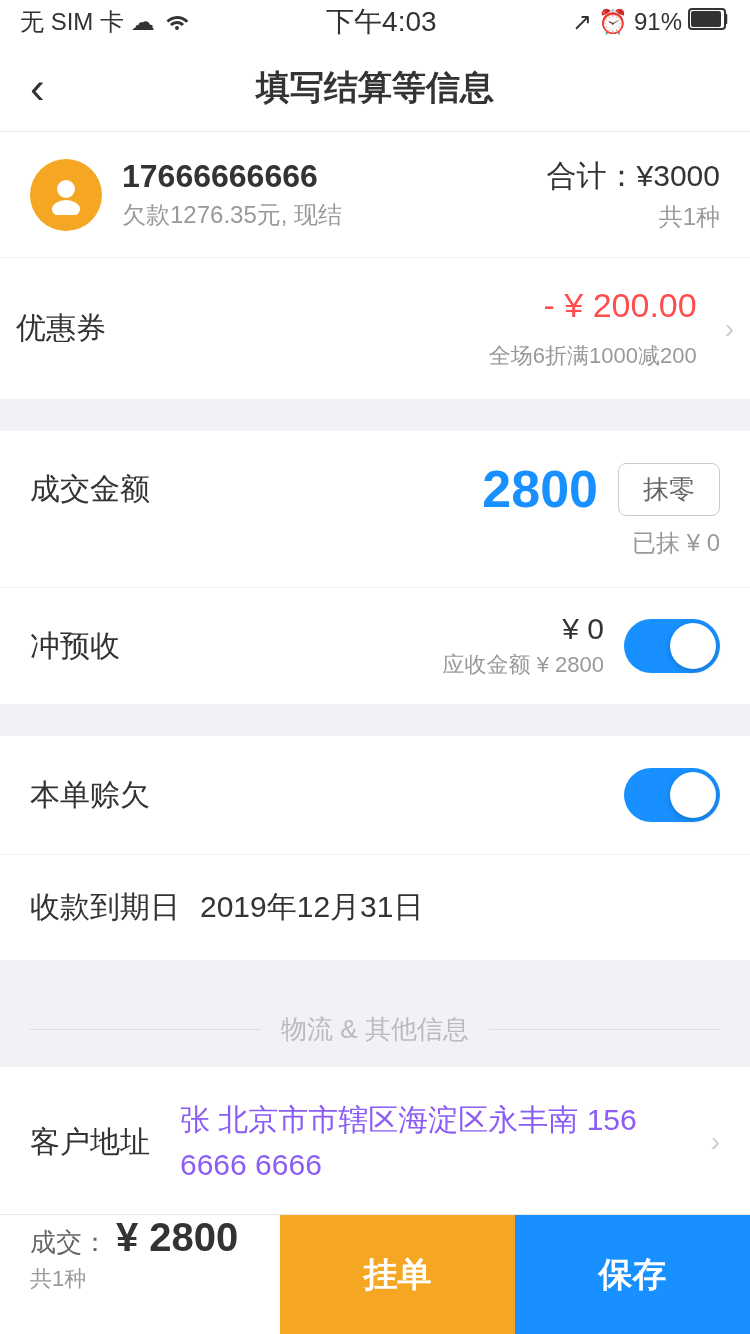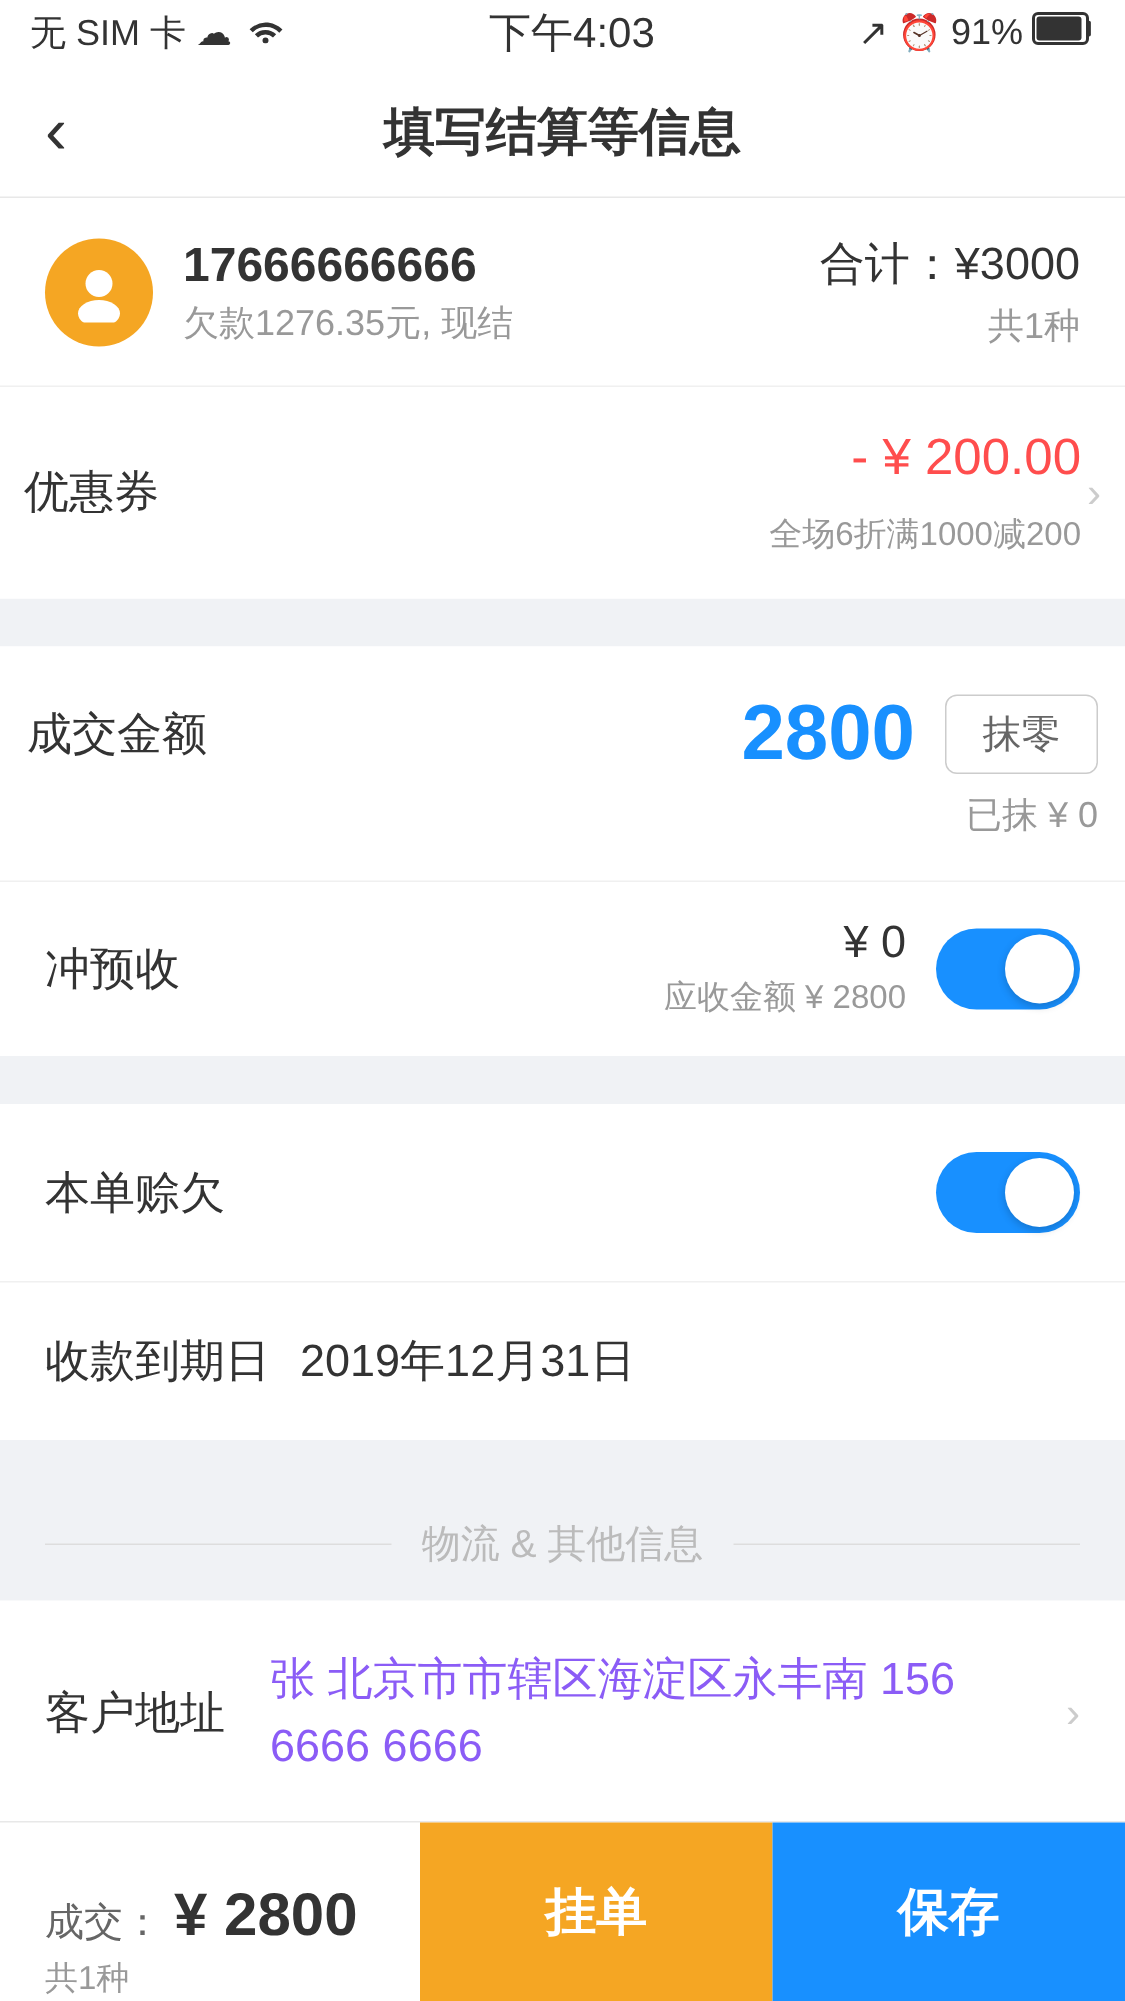--- a/index.html
+++ b/index.html
@@ -135,21 +135,21 @@
       padding: 28px 16px;
       border-top: 1px solid #f0f0f0;
     }
     .coupon-label {
       font-size: 30px;
       color: #333;
     }
     .coupon-right {
       display: flex;
       align-items: center;
-      gap: 4px;
+      gap: 28px;
     }
     .coupon-amount {
       text-align: right;
     }
     .coupon-value {
       font-size: 34px;
       color: #ff4d4d;
       font-weight: 500;
     }
     .coupon-desc {
@@ -158,21 +158,21 @@
       margin-top: 16px;
     }
     .chevron-icon {
       font-size: 28px;
       color: #ccc;
     }
 
     
     .amount-section {
       background: #fff;
-      padding: 28px 18px;
+      padding: 28px 30px;
       margin-bottom: 0;
     }
     .amount-row {
       display: flex;
       align-items: center;
       justify-content: space-between;
       margin-bottom: 8px;
     }
     .amount-label {
       font-size: 30px;
@@ -342,21 +342,21 @@
 
     
     .footer-bar {
       position: fixed;
       bottom: 0;
       left: 0;
       width: 750px;
       height: 120px;
       background: #fff;
       display: flex;
-      align-items: flex-end;
+      align-items: flex-start;
       border-top: 1px solid #e8e8e8;
     }
     .footer-summary {
       flex: 0 0 280px;
       padding: 0 30px;
     }
     .footer-deal {
       font-size: 26px;
       color: #333;
       display: flex;

